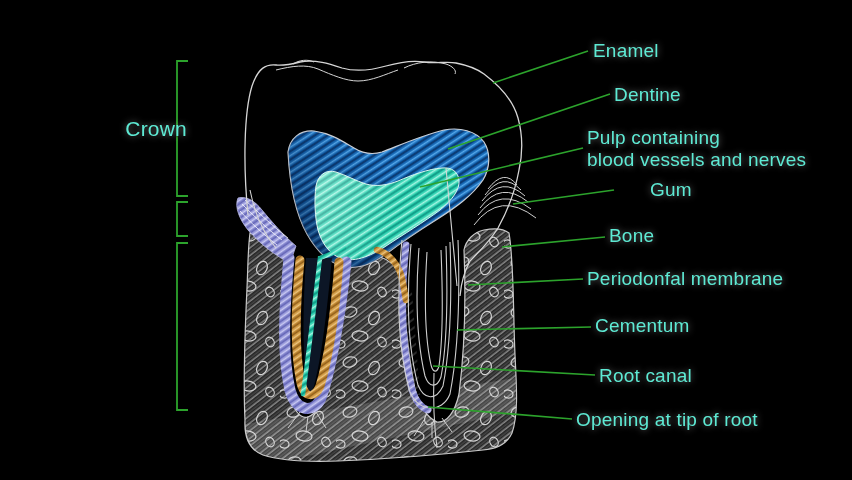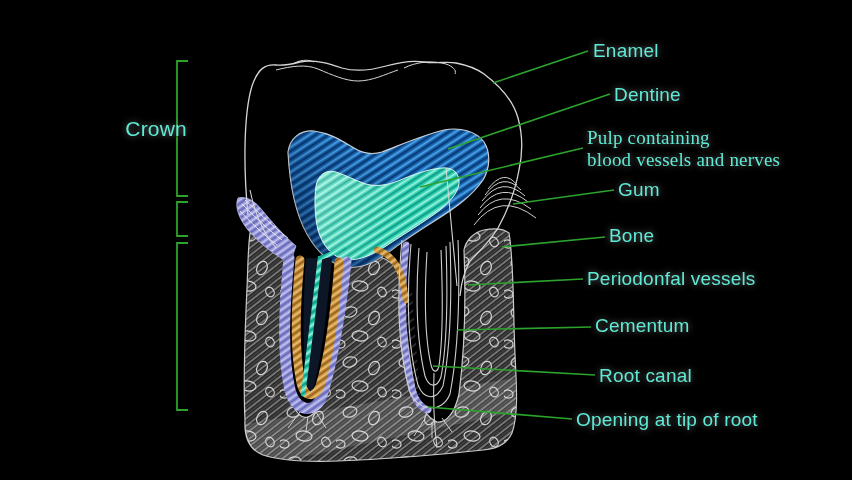--- a/index.html
+++ b/index.html
@@ -3,21 +3,21 @@
 <meta charset="utf-8">
 <style>
   html,body{margin:0;padding:0;background:#000;}
   #stage{position:relative;width:852px;height:480px;background:#000;overflow:hidden;
          font-family:"Liberation Sans","DejaVu Sans",sans-serif;}
   #scene{position:absolute;left:0;top:0;}
   .lbl{position:absolute;color:#5eead4;white-space:nowrap;transform:translateY(-50%);
        text-shadow:0 0 7px rgba(255,255,255,.45),0 1px 2px rgba(0,0,0,.8);
        font-size:19px;letter-spacing:.2px;}
   .lbl-left{font-size:21px;width:100px;text-align:right;}
-  .lbl-2line{line-height:22px;font-family:Liberation Serif, serif;}
+  .lbl-2line{line-height:22px;}
 </style>
 </head>
 <body>
 
 <div id="stage">
 
 <svg id="scene" width="852" height="480" viewBox="0 0 852 480">
   <defs>
     <pattern id="patBone" width="6" height="6" patternUnits="userSpaceOnUse" patternTransform="rotate(-38)">
       <rect width="6" height="6" fill="#262626"></rect>
@@ -191,20 +191,20 @@
 </svg>
 
 <div class="lbl lbl-left" style="left:87px;top:129px">Crown</div>
 
 <div class="lbl" style="left:593px;top:51px">Enamel</div>
 <div class="lbl" style="left:614px;top:95px">Dentine</div>
 <div class="lbl lbl-2line" style="left:587px;top:149px">
   <span style="display:block">Pulp containing</span>
   <span style="display:block">blood vessels and nerves</span>
 </div>
-<div class="lbl" style="left:618px;top:190px">Gum</div>
+<div class="lbl" style="left:650px;top:190px">Gum</div>
 <div class="lbl" style="left:609px;top:236px">Bone</div>
-<div class="lbl" style="left:587px;top:279px">Periodonfal vessels</div>
+<div class="lbl" style="left:587px;top:279px">Periodonfal membrane</div>
 <div class="lbl" style="left:595px;top:326px">Cementum</div>
 <div class="lbl" style="left:576px;top:420px">Opening at tip of root</div>
 <div class="lbl" style="left:599px;top:376px">Root canal</div>
 
 </div>
 
 </body></html>

